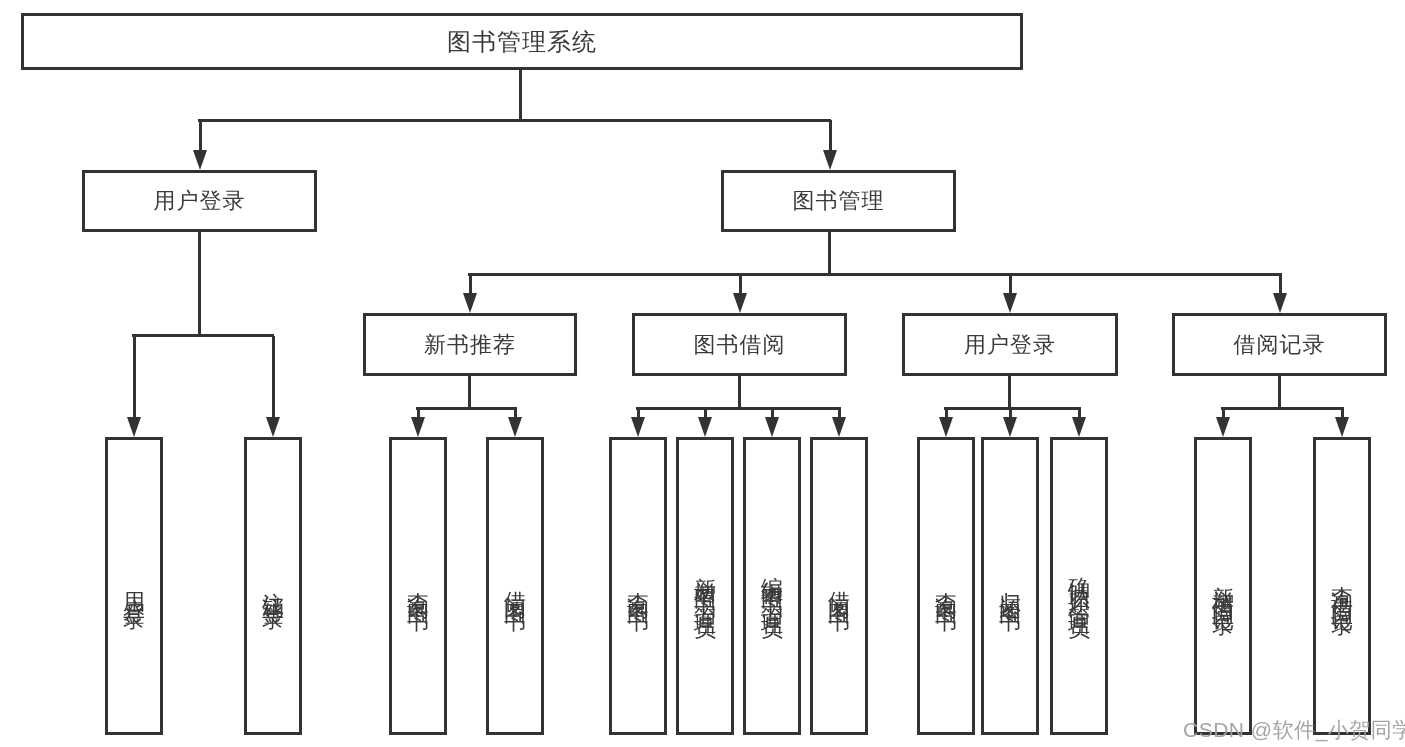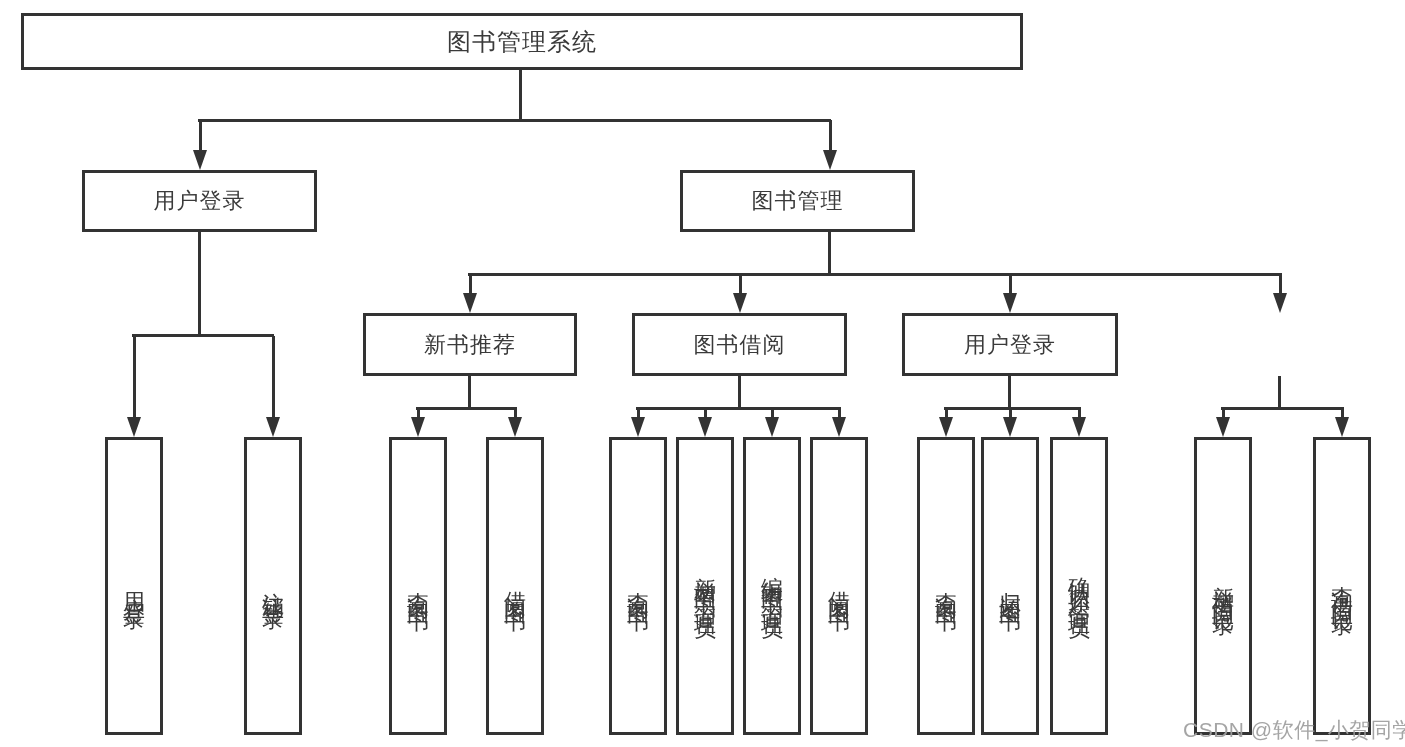--- a/index.html
+++ b/index.html
@@ -42,21 +42,21 @@
       <div class="head"></div>
   </div>
   <div class="arrow" style="left:823px;top:120px;">
     <div class="shaft" style="height:30px;"></div>
       <div class="head"></div>
   </div>
 
   <div class="box h" style="left:82px;top:170px;width:235px;height:62px;">
     <span>用户登录</span>
   </div>
-  <div class="box h" style="left:680px;top:170px;width:235px;height:62px;">
+  <div class="box h" style="left:721px;top:170px;width:235px;height:62px;">
     <span>图书管理</span>
   </div>
 
   <div class="line" style="left:198px;top:232px;width:3px;height:105px;"></div>
   <div class="line" style="left:132px;top:334px;width:142px;height:3px;"></div>
   <div class="arrow" style="left:127px;top:336px;">
     <div class="shaft" style="height:81px;"></div>
       <div class="head"></div>
   </div>
   <div class="arrow" style="left:266px;top:336px;">
@@ -85,20 +85,23 @@
 
   <div class="box h" style="left:632px;top:313px;width:215px;height:63px;">
     <span>图书借阅</span>
   </div>
   <div class="box h" style="left:363px;top:313px;width:214px;height:63px;">
     <span>新书推荐</span>
   </div>
   <div class="box h" style="left:902px;top:313px;width:216px;height:63px;">
     <span>用户登录</span>
   </div>
+  <div class="box h" style="left:1172px;top:313px;width:215px;height:63px;">
+    <span>借阅记录</span>
+  </div>
 
   <div class="line" style="left:468px;top:376px;width:3px;height:34px;"></div>
   <div class="line" style="left:416px;top:407px;width:101px;height:3px;"></div>
   <div class="arrow" style="left:411px;top:409px;">
     <div class="shaft" style="height:8px;"></div>
       <div class="head"></div>
   </div>
   <div class="arrow" style="left:508px;top:409px;">
     <div class="shaft" style="height:8px;"></div>
       <div class="head"></div>

